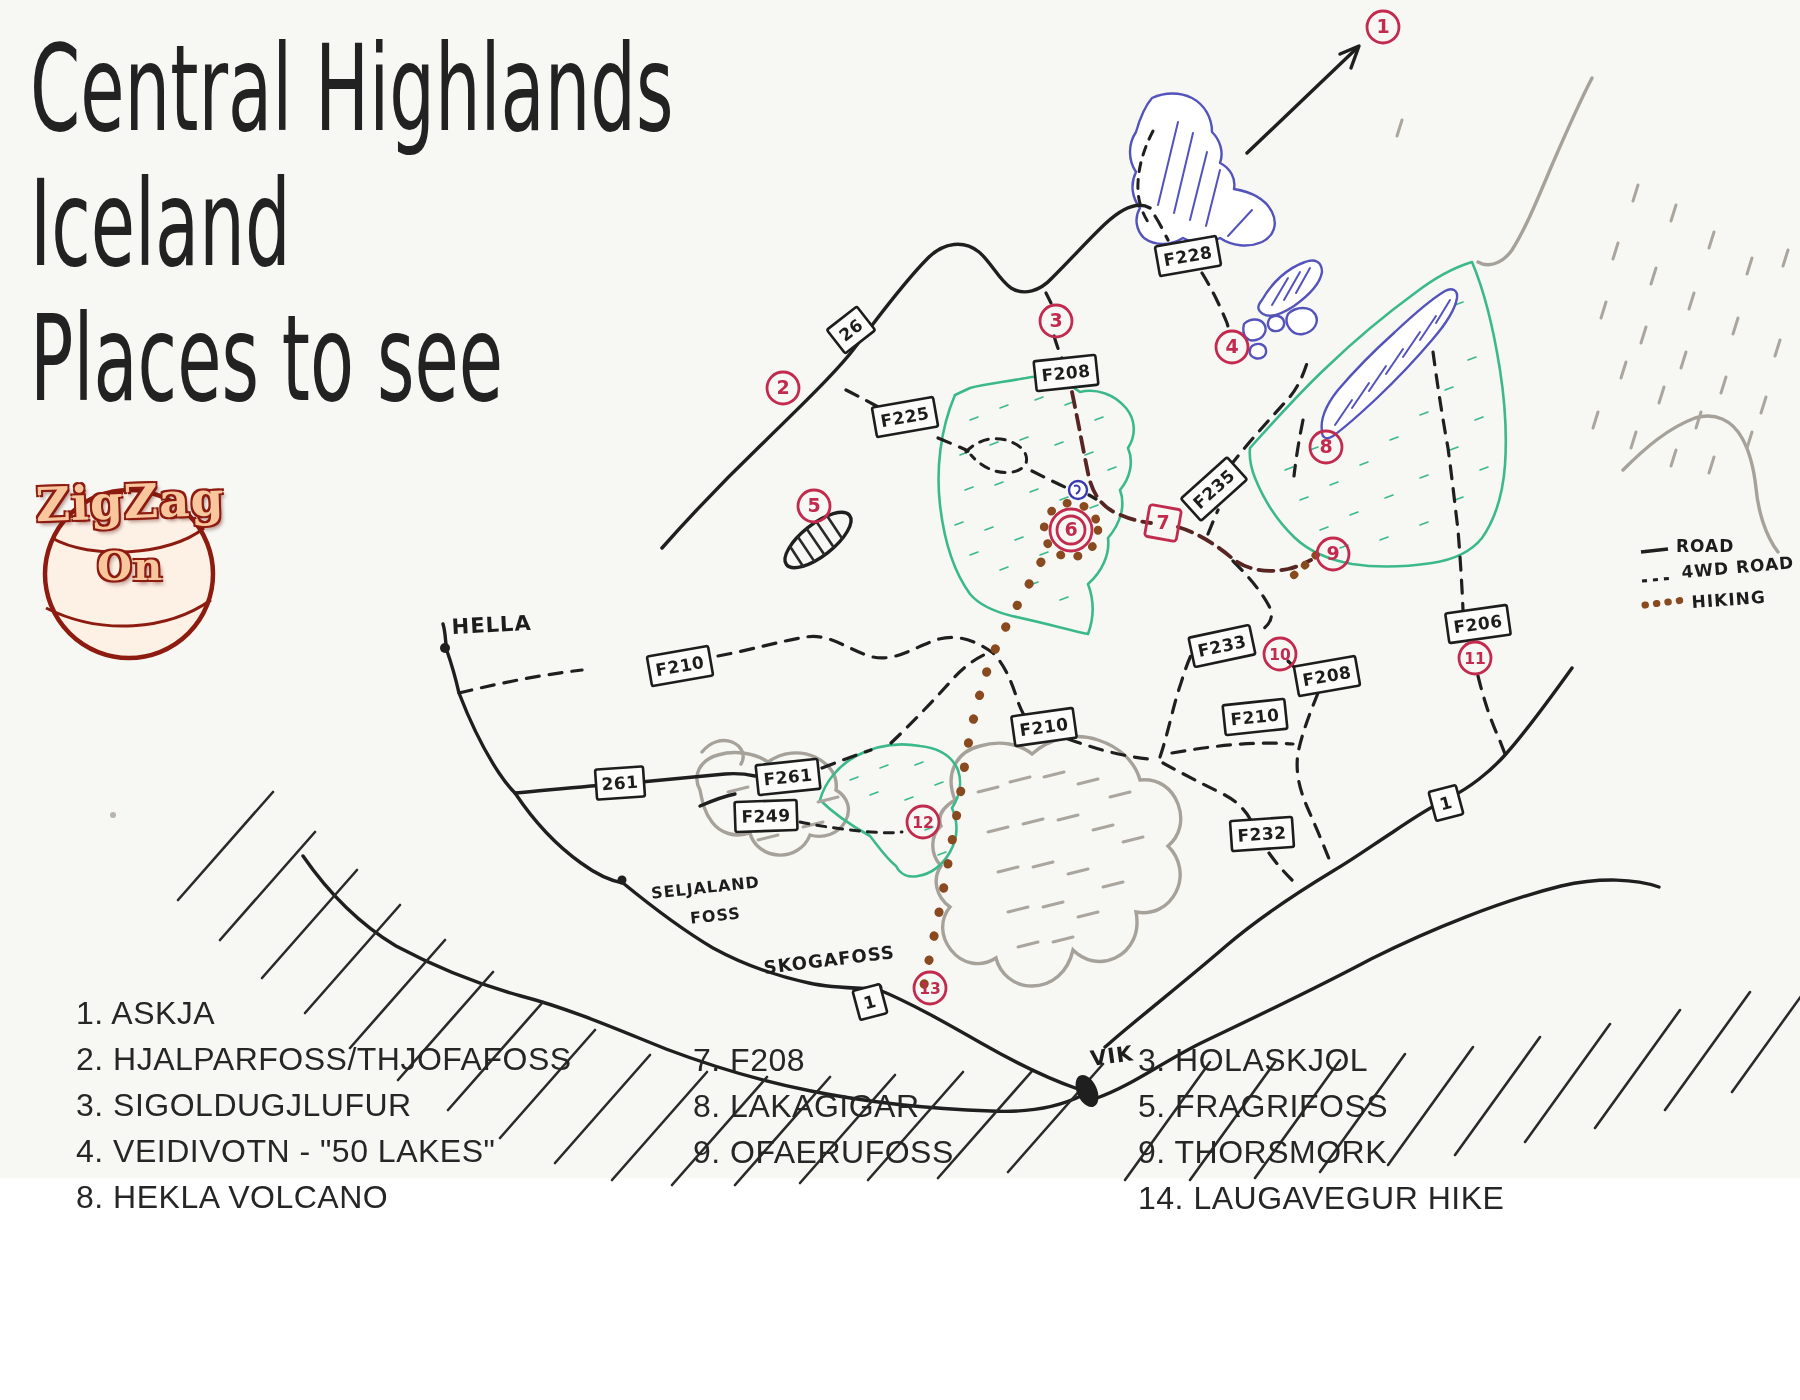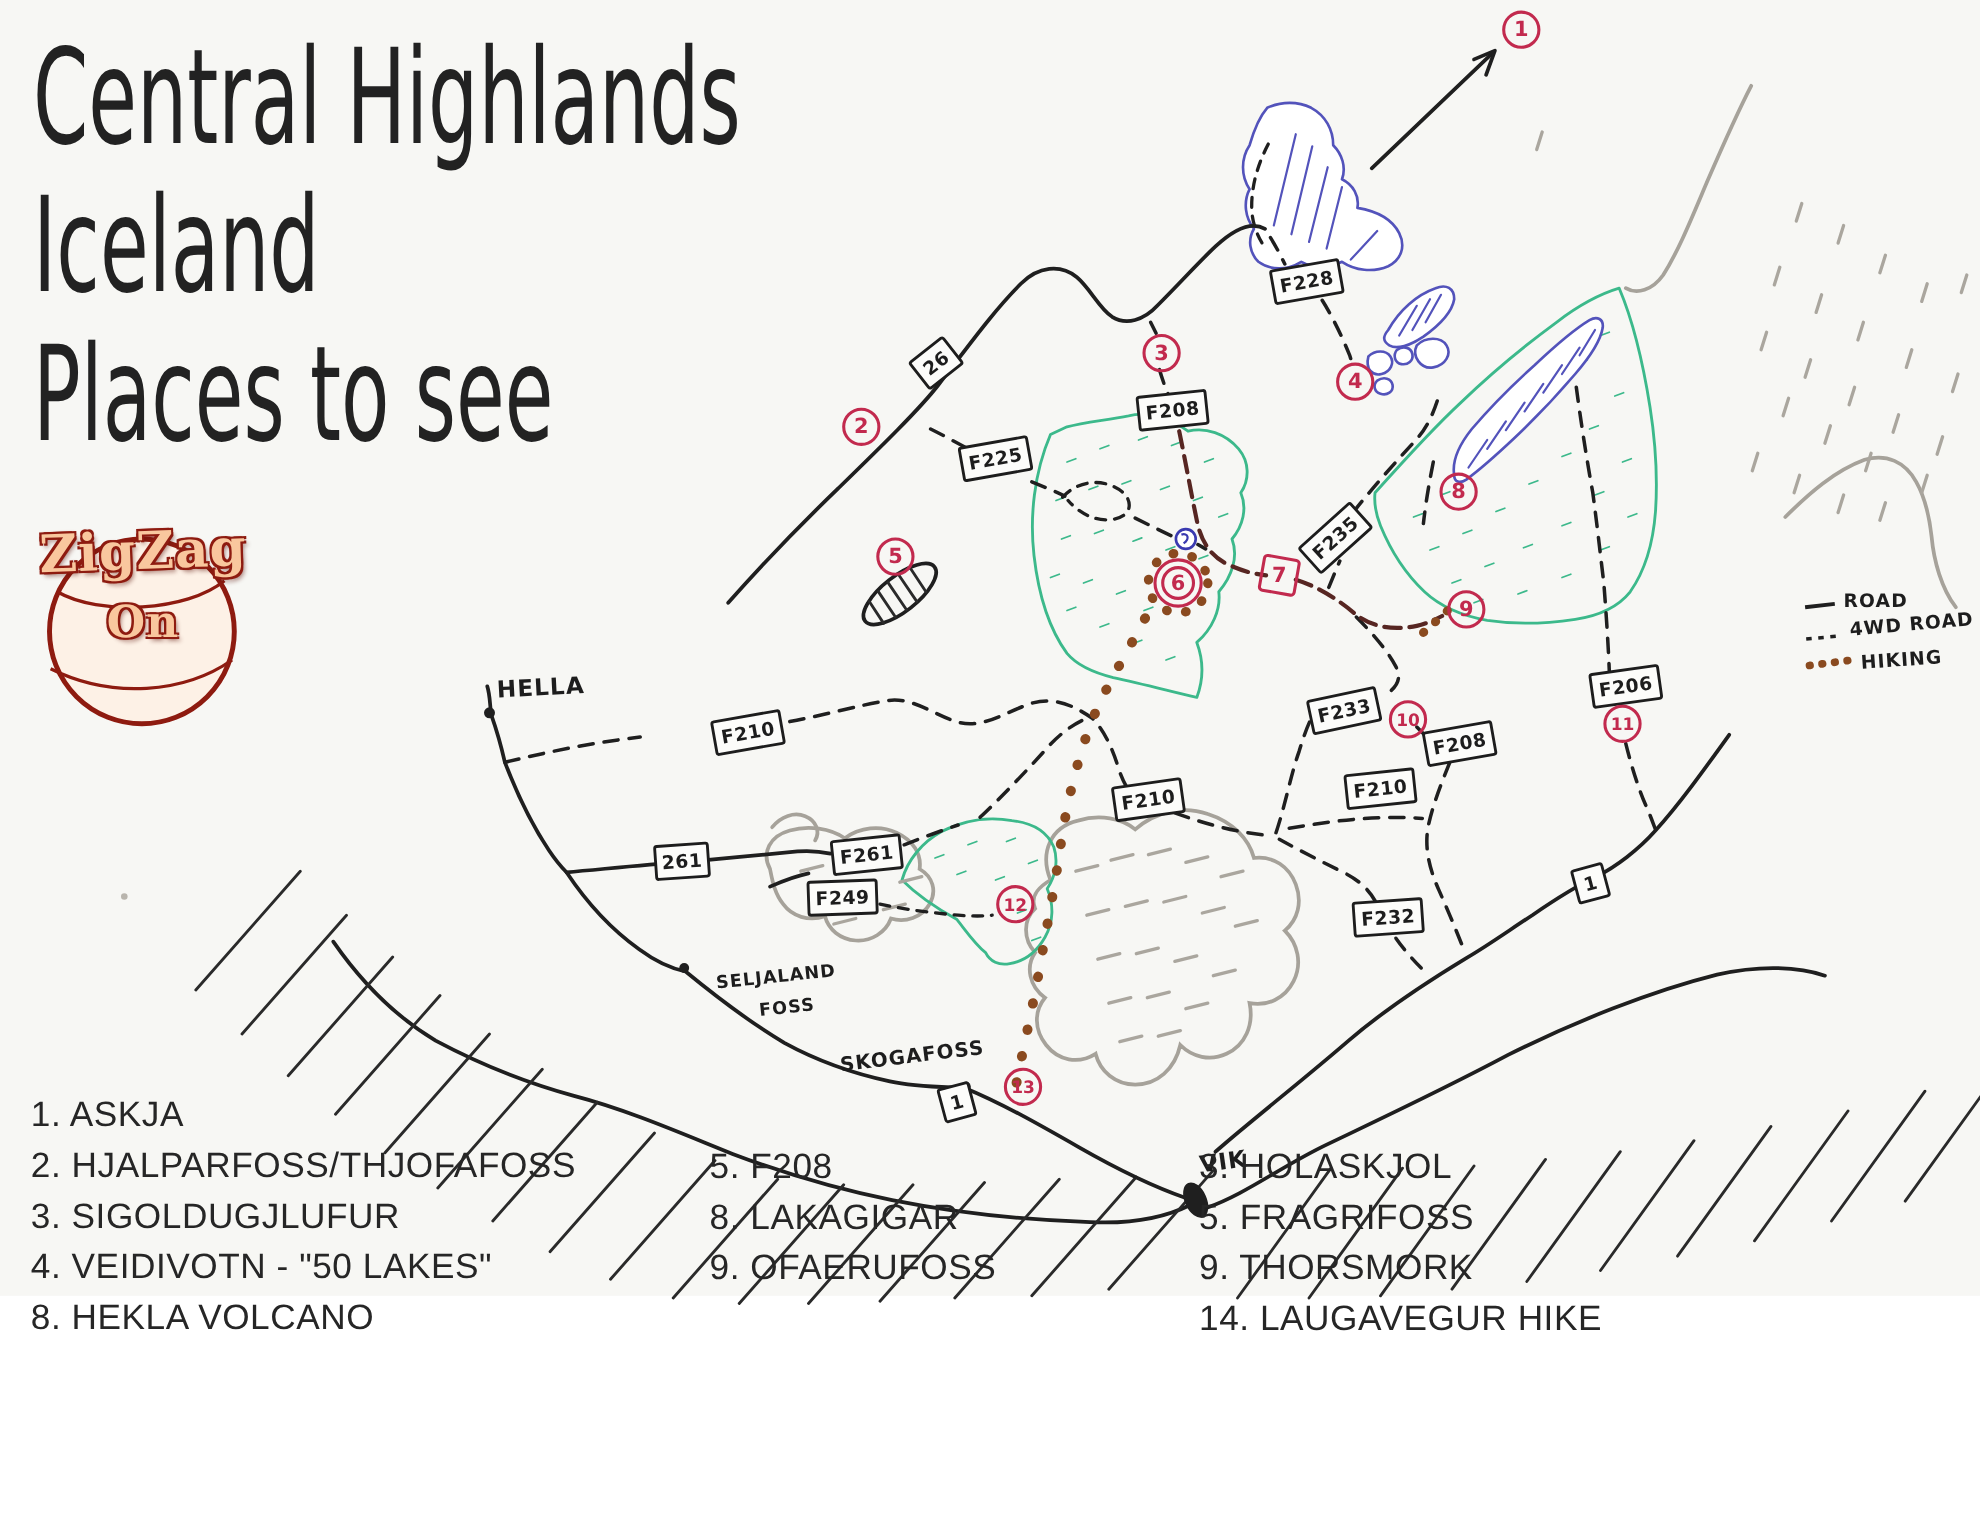--- a/index.html
+++ b/index.html
@@ -24,21 +24,21 @@
     font-family:"DejaVu Serif", serif;font-weight:700;color:#f9c79e;
     text-shadow:-2px -2px 0 #8e1b10, 2px -2px 0 #8e1b10, -2px 2px 0 #8e1b10, 2px 2px 0 #8e1b10,
                  0 0 3px #8e1b10, 3px 4px 4px rgba(90,20,10,.45);
     letter-spacing:1px;
   }
   .logo-l1{top:6px;font-size:47px;transform:rotate(-2deg);}
   .logo-l2{top:74px;font-size:40px;}
   .logo-l3{top:126px;font-size:44px;}
   
   .plist{position:absolute;z-index:3;color:#262626;font-size:32px;letter-spacing:.5px;}
-  .plist div{height:46px;line-height:46px;white-space:nowrap;}
+  .plist div{height:46px;line-height:46px;white-space:nowrap;margin-left:48px;}
   #col1{left:28px;top:990px;}
   #col2{left:645px;top:1037px;}
   #col3{left:1090px;top:1037px;}
   
   .ink      {stroke:#1f1f1f;stroke-width:3.4;fill:none;stroke-linecap:round;stroke-linejoin:round;}
   .ink-d    {stroke:#1f1f1f;stroke-width:3.2;fill:none;stroke-linecap:round;stroke-dasharray:13 10;}
   .ink-d2   {stroke:#1f1f1f;stroke-width:3;fill:none;stroke-linecap:round;stroke-dasharray:9 8;}
   .maroon-d {stroke:#572622;stroke-width:3.8;fill:none;stroke-linecap:round;stroke-dasharray:15 8;}
   .greenln  {stroke:#3cb98b;stroke-width:2.6;fill:none;stroke-linejoin:round;}
   .greyln   {stroke:#a6a29a;stroke-width:3.4;fill:none;stroke-linecap:round;}
@@ -470,21 +470,21 @@
 </div>
 
 <div class="plist" id="col1">
   <div>1. ASKJA</div>
   <div>2. HJALPARFOSS/THJOFAFOSS</div>
   <div>3. SIGOLDUGJLUFUR</div>
   <div>4. VEIDIVOTN - "50 LAKES"</div>
   <div>8. HEKLA VOLCANO</div>
 </div>
 <div class="plist" id="col2">
-  <div>5. F208</div>
+  <div>7. F208</div>
   <div>8. LAKAGIGAR</div>
   <div>9. OFAERUFOSS</div>
 </div>
 <div class="plist" id="col3">
   <div>3. HOLASKJOL</div>
   <div>5. FRAGRIFOSS</div>
   <div>9. THORSMORK</div>
   <div>14. LAUGAVEGUR HIKE</div>
 </div>
 

